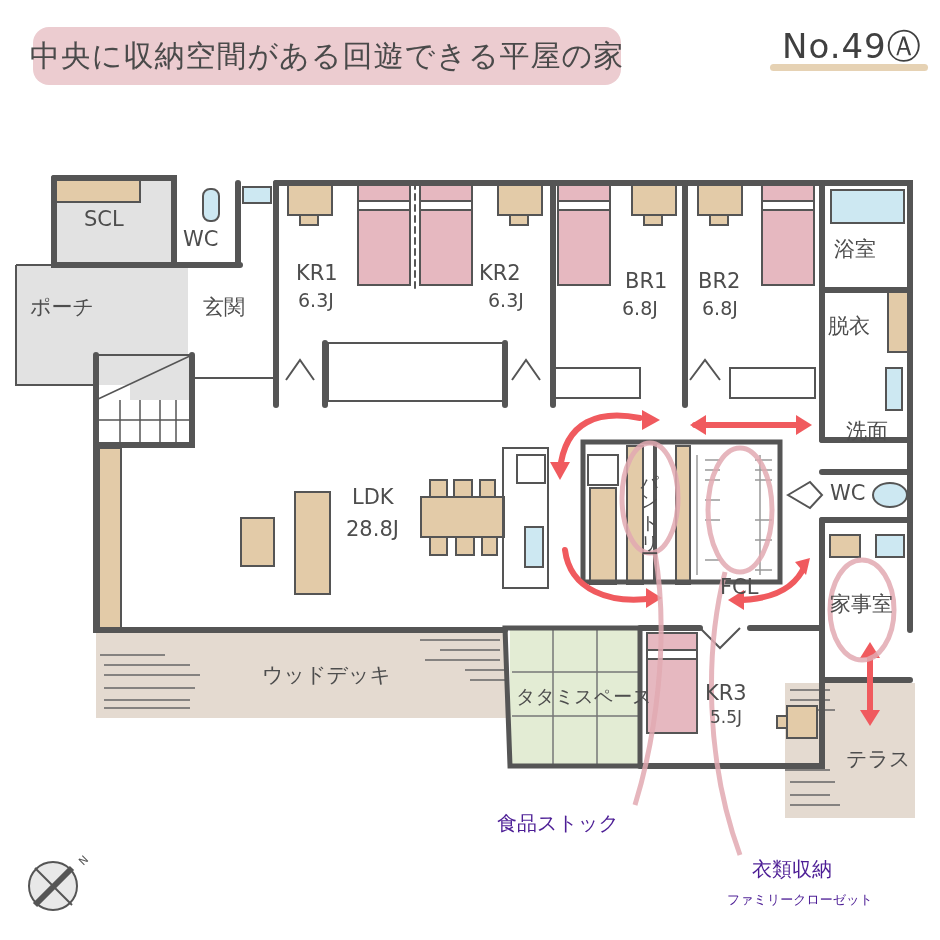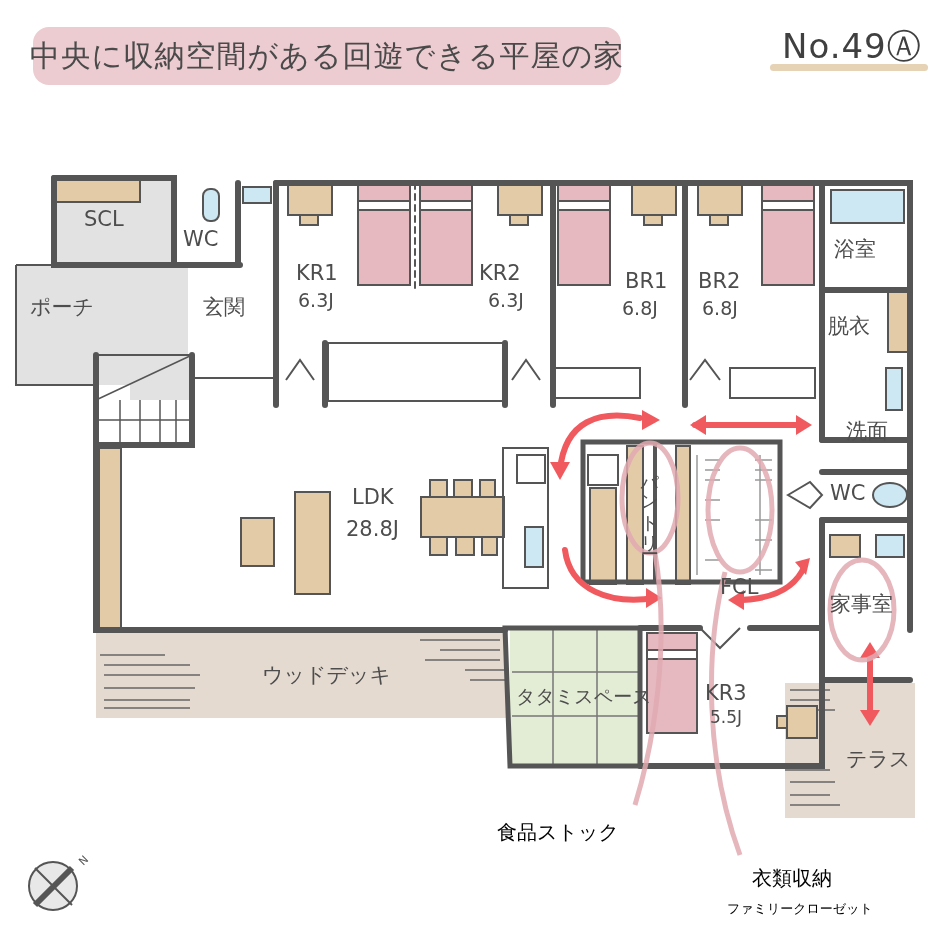--- a/index.html
+++ b/index.html
@@ -4,21 +4,21 @@
 <style>
   html,body{margin:0;padding:0;background:#ffffff;}
   body{width:940px;height:940px;position:relative;overflow:hidden;font-family:"DejaVu Sans",sans-serif;color:#555;}
   .title-pill{position:absolute;left:33px;top:27px;width:588px;height:58px;background:#ecccd0;border-radius:16px;display:flex;align-items:center;justify-content:center;}
   .title-text{font-size:30px;color:#4a4a4a;letter-spacing:1px;white-space:nowrap;}
   .plan-no{position:absolute;left:782px;top:24px;font-size:34px;color:#404040;font-family:"DejaVu Sans",sans-serif;letter-spacing:1px;}
   .plan-underline{position:absolute;left:770px;top:64px;width:158px;height:7px;background:#e6d2b4;border-radius:4px;}
   svg.plan{position:absolute;left:0;top:0;}
   .lbl{position:absolute;font-size:21px;color:#4d4d4d;white-space:nowrap;line-height:1.1;}
   .lbl.sm{font-size:19px;}
-  .red-note{position:absolute;color:#000000;font-size:20px;white-space:nowrap;line-height:1.15;margin-top:9px;}
+  .red-note{position:absolute;color:#4c1d95;font-size:20px;white-space:nowrap;line-height:1.15;}
   .vert{writing-mode:vertical-rl;font-size:18px;}
 </style>
 </head>
 <body>
 
 <div class="title-pill">
   <span class="title-text">中央に収納空間がある回遊できる平屋の家</span>
 </div>
 <div class="plan-no">No.49Ⓐ</div>
 <div class="plan-underline"></div>

